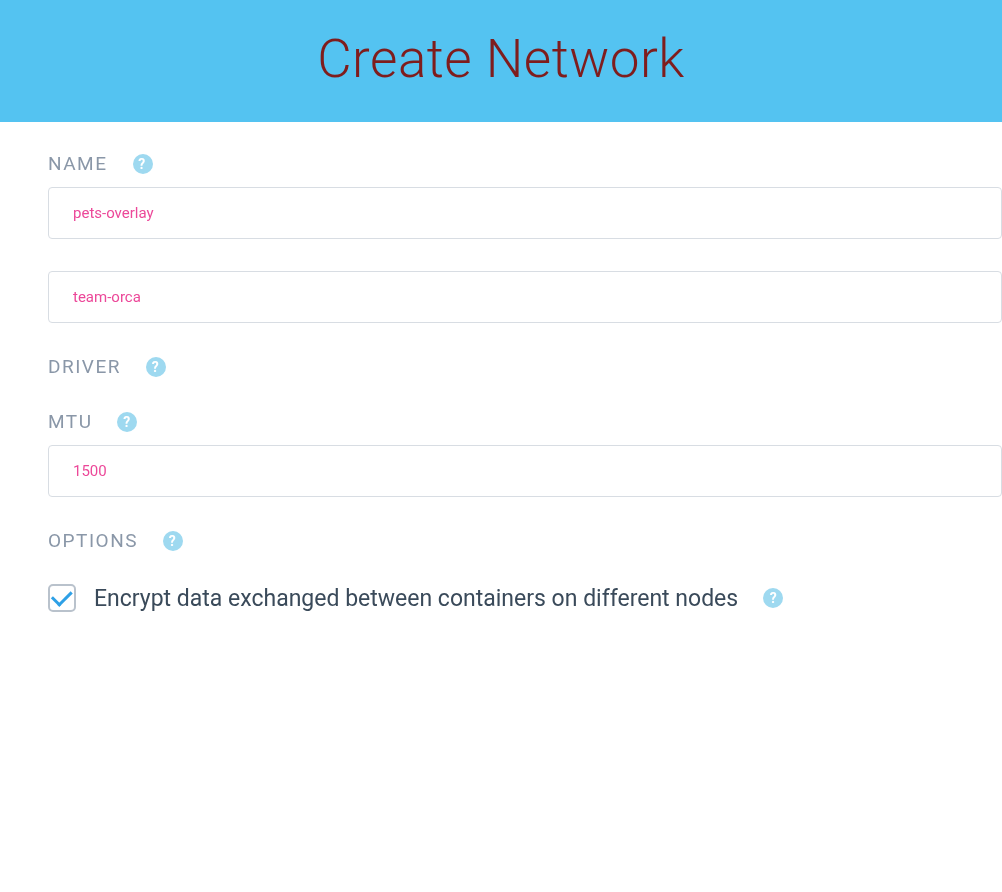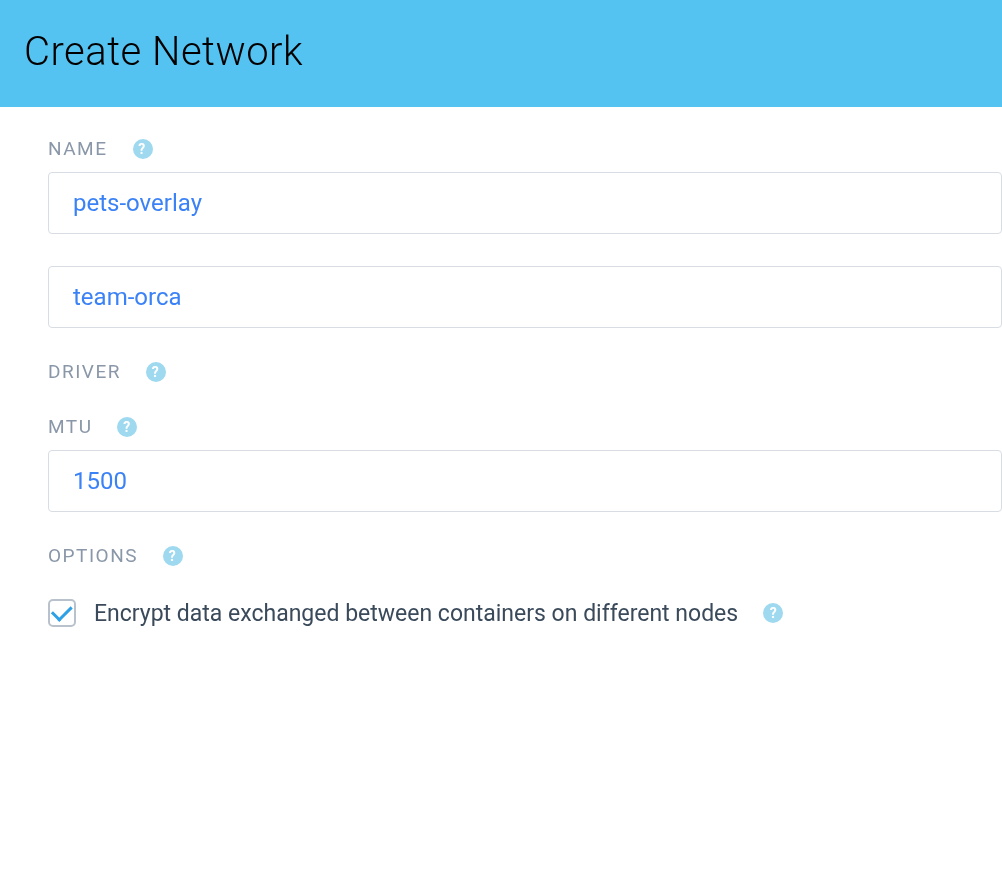--- a/index.html
+++ b/index.html
@@ -13,24 +13,25 @@
       color: #1c2a3a;
       width: 1002px;
       height: 892px;
       overflow: hidden;
     }
     .header {
       background: #54c3f1;
       padding: 28px 24px 32px 24px;
     }
     .header-title {
-      color: #000000;
-      font-size: 40px;
+      color: #7f1d1d;
+      font-size: 53px;
       font-weight: 300;
       letter-spacing: 0.5px;
+      text-align: center;
     }
     .form-content {
       padding: 30px 0 0 48px;
     }
     .form-group {
       margin-bottom: 32px;
     }
     .form-label {
       display: flex;
       align-items: center;
@@ -51,23 +52,23 @@
       border-radius: 50%;
       background: #9ed9f0;
       color: #ffffff;
       font-size: 14px;
       font-weight: 700;
       cursor: help;
     }
     .form-input {
       width: 100%;
       padding: 16px 24px;
-      font-size: 24px;
+      font-size: 15px;
       font-family: inherit;
-      color: #3b82f6;
+      color: #ec4899;
       background: #ffffff;
       border: 1px solid #d8dde3;
       border-radius: 4px;
       outline: none;
     }
     .form-input::placeholder {
       color: #96a2b0;
     }
     .checkbox-row {
       display: flex;

